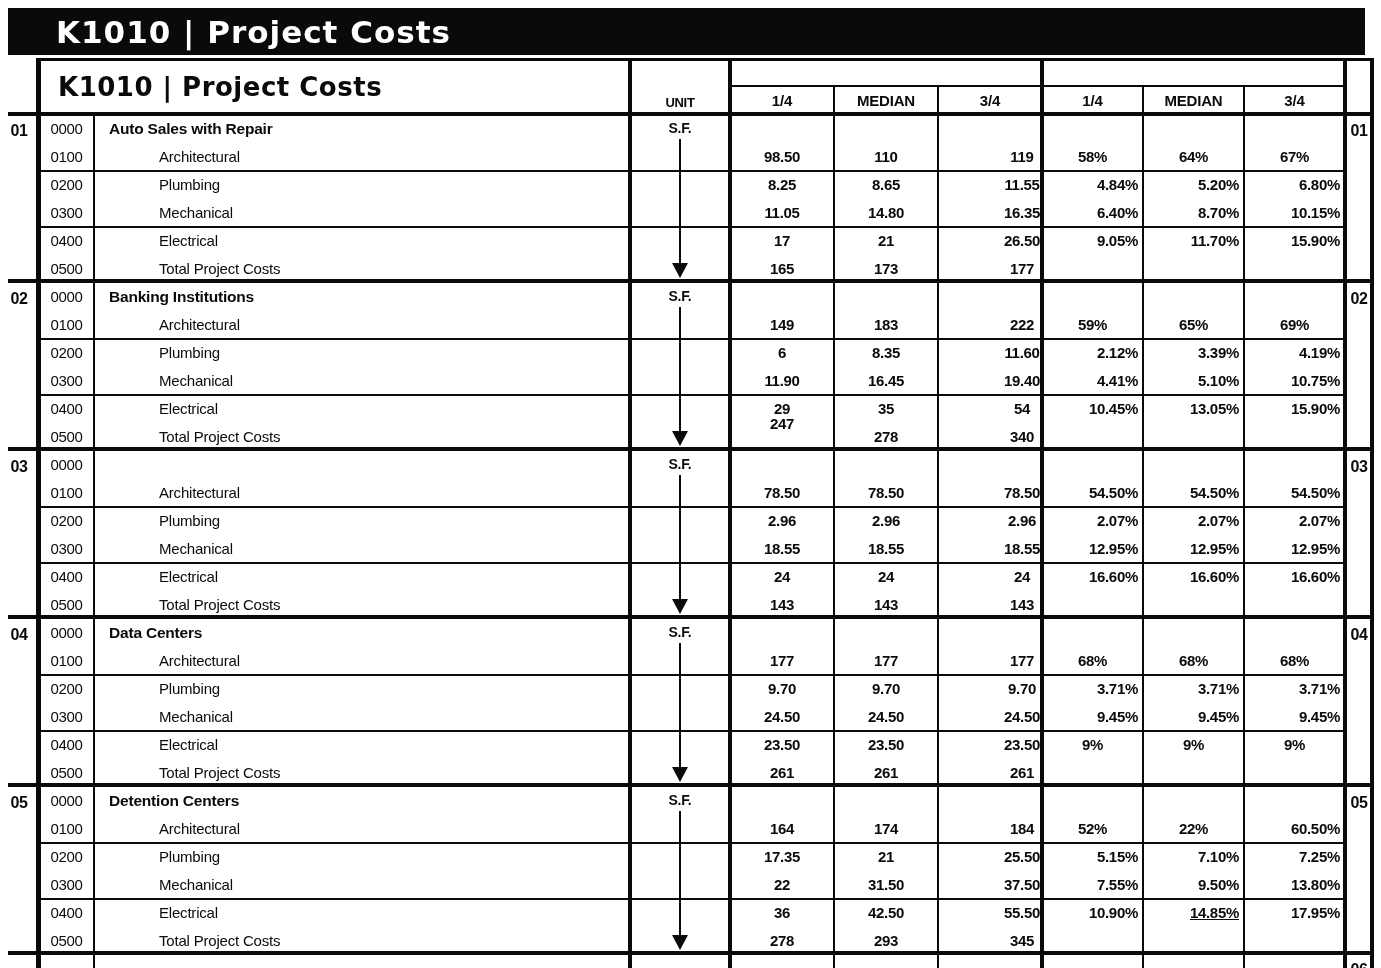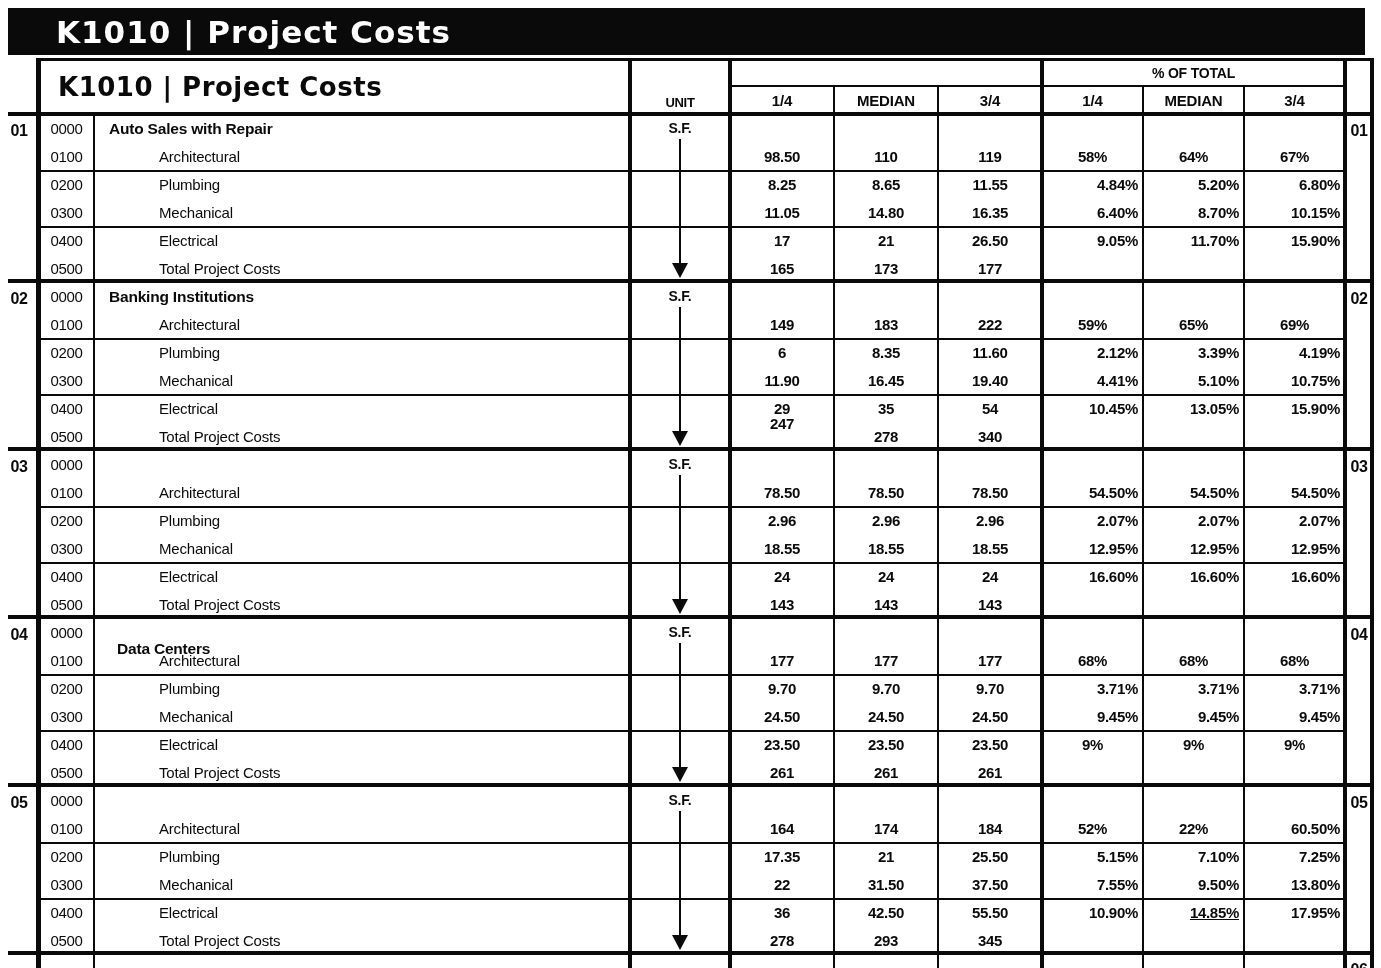--- a/index.html
+++ b/index.html
@@ -43,21 +43,21 @@
   .section.partial{height:13px; overflow:hidden;}
   .cell{position:absolute; height:28px; line-height:28px; font-size:15px; white-space:nowrap;}
   .num{font-weight:bold; font-size:16px; letter-spacing:-0.3px; text-align:center;}
   .num-l{left:0; width:38px; top:2px;}
   .num-r{left:1345px; width:28px; top:2px;}
   .code{left:38px; width:57px; text-align:center; letter-spacing:-0.3px; font-size:15px;}
   .desc{left:95px; width:535px; letter-spacing:-0.2px;}
   .desc.b0{padding-left:14px; font-weight:bold; font-size:15.5px;}
   .desc.sub{padding-left:64px;}
   .val{font-weight:bold; letter-spacing:-0.3px; font-size:15px;}
-  .uc1{left:730px;width:104px;} .uc2{left:834px;width:104px;} .uc3{left:938px;width:104px;}
+  .uc1{left:730px;width:104px;} .uc2{left:834px;width:104px;} .uc3{left:938px;width:104px;padding-left:32px;}
   .p1{left:1042px;width:101px;} .p2{left:1143px;width:101px;} .p3{left:1244px;width:101px;}
   .pc{text-align:center;}
   .pr{text-align:right; padding-right:5px; box-sizing:border-box;}
   .vc{text-align:center;}
   
   .unit-label{position:absolute; left:630px; width:100px; top:0; height:28px; line-height:26px;
     text-align:center; font-weight:bold; font-size:14px; letter-spacing:-0.3px;}
   .arrow-line{position:absolute; left:679px; width:2px; top:24px; height:126px; background:#0a0a0a;}
   .arrow-head{position:absolute; left:672px; top:148px; width:0; height:0;
     border-left:8px solid transparent; border-right:8px solid transparent;
@@ -68,21 +68,20 @@
 
 <div id="page">
 
   <div id="titlebar">
     <span>K1010 | Project Costs</span>
   </div>
 
   <div id="thead">
     <div class="h-title">K1010 | Project Costs</div>
     <div class="h-unit">UNIT</div>
-    <div class="h-group" id="g-pct">% OF TOTAL</div>
     <div class="h-sub sc1">1/4</div>
     <div class="h-sub sc2">MEDIAN</div>
     <div class="h-sub sc3">3/4</div>
     <div class="h-sub sc4">1/4</div>
     <div class="h-sub sc5">MEDIAN</div>
     <div class="h-sub sc6">3/4</div>
 
     <div class="hl" style="left:38px;top:0;width:1336px;height:3px;"></div>
     <div class="hl" style="left:730px;top:27px;width:615px;height:2px;"></div>
     <div class="hl" style="left:8px;top:54px;width:1366px;height:4px;"></div>
@@ -278,21 +277,21 @@
         <div class="hl" style="left: 38px; top: 111px; width: 1307px; height: 2px;"></div>
         <div class="hl" style="left: 8px; top: 164px; width: 1366px; height: 4px;"></div>
       </div>
       <div class="section" style="top: 619px;">
         <div class="cell num num-l">04</div>
         <div class="cell num num-r">04</div>
         <div class="unit-label">S.F.</div>
         <div class="arrow-line"></div>
         <div class="arrow-head"></div>
         <div class="cell code" style="top: 0px;">0000</div>
-        <div class="cell desc b0" style="top: 16px; margin-left: 8px;">Data Centers</div>
+        <div class="cell desc b0" style="top: 0px;">Data Centers</div>
         <div class="cell code" style="top: 28px;">0100</div>
         <div class="cell desc sub" style="top: 28px;">Architectural</div>
         <div class="cell val vc uc1" style="top: 28px;">177</div>
         <div class="cell val vc uc2" style="top: 28px;">177</div>
         <div class="cell val vc uc3" style="top: 28px;">177</div>
         <div class="cell val pc p1" style="top: 28px;">68%</div>
         <div class="cell val pc p2" style="top: 28px;">68%</div>
         <div class="cell val pc p3" style="top: 28px;">68%</div>
         <div class="cell code" style="top: 56px;">0200</div>
         <div class="cell desc sub" style="top: 56px;">Plumbing</div>
@@ -338,20 +337,21 @@
         <div class="hl" style="left: 38px; top: 111px; width: 1307px; height: 2px;"></div>
         <div class="hl" style="left: 8px; top: 164px; width: 1366px; height: 4px;"></div>
       </div>
       <div class="section" style="top: 787px;">
         <div class="cell num num-l">05</div>
         <div class="cell num num-r">05</div>
         <div class="unit-label">S.F.</div>
         <div class="arrow-line"></div>
         <div class="arrow-head"></div>
         <div class="cell code" style="top: 0px;">0000</div>
+        <div class="cell desc b0" style="top: 0px;">Detention Centers</div>
         <div class="cell code" style="top: 28px;">0100</div>
         <div class="cell desc sub" style="top: 28px;">Architectural</div>
         <div class="cell val vc uc1" style="top: 28px;">164</div>
         <div class="cell val vc uc2" style="top: 28px;">174</div>
         <div class="cell val vc uc3" style="top: 28px;">184</div>
         <div class="cell val pc p1" style="top: 28px;">52%</div>
         <div class="cell val pc p2" style="top: 28px;">22%</div>
         <div class="cell val pr p3" style="top: 28px;">60.50%</div>
         <div class="cell code" style="top: 56px;">0200</div>
         <div class="cell desc sub" style="top: 56px;">Plumbing</div>

